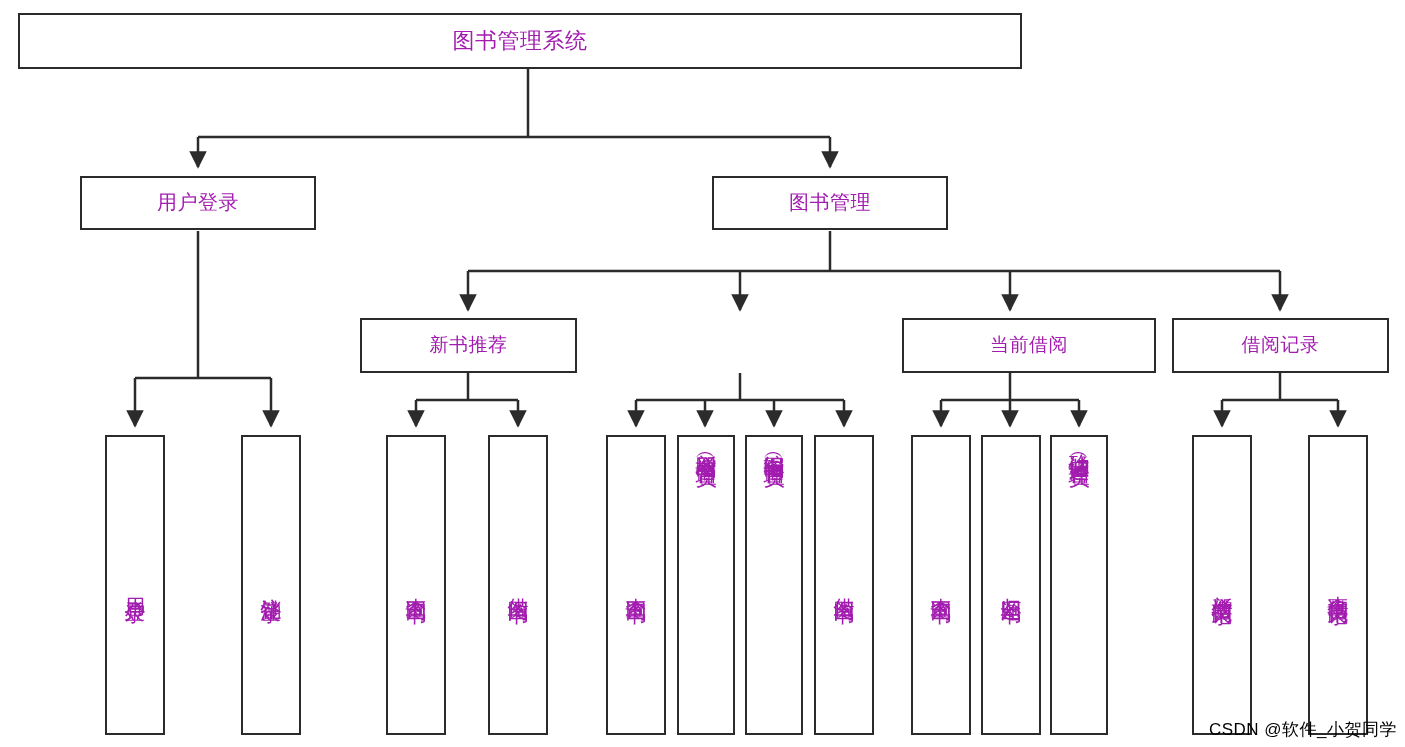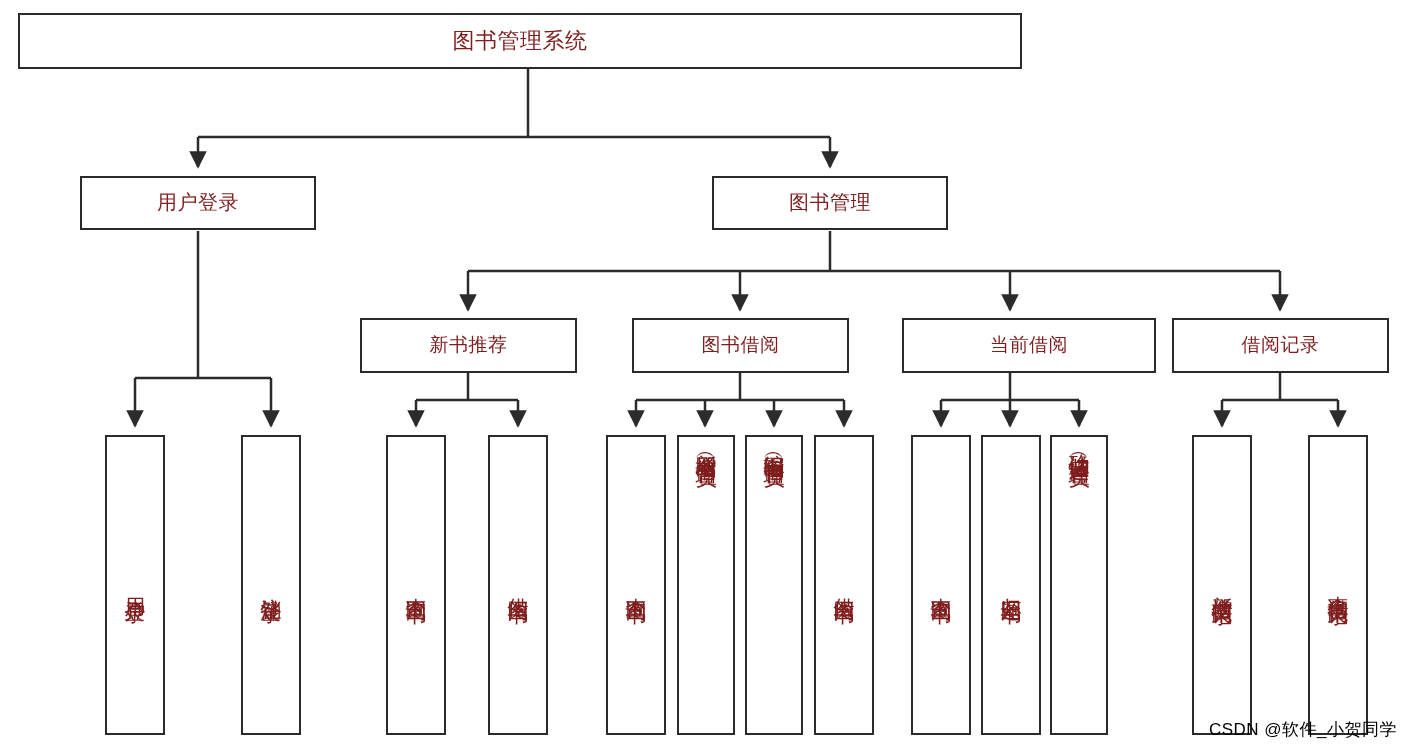--- a/index.html
+++ b/index.html
@@ -27,21 +27,21 @@
     pointer-events: none;
   }
   .node {
     position: absolute;
     box-sizing: border-box;
     background: #ffffff;
     border: 2.5px solid #2b2b2b;
     display: flex;
     align-items: center;
     justify-content: center;
-    color: #7f1d1d;
+    color: #a21caf;
     z-index: 2;
   }
   .node .lbl {
     display: block;
     line-height: 1.18;
     letter-spacing: 0.5px;
     text-align: center;
     white-space: nowrap;
   }
   
@@ -160,23 +160,20 @@
   <div class="node lvl2" style="left:80px; top:176px; width:236px;">
     <span class="lbl">用户登录</span>
   </div>
   <div class="node lvl2" style="left:712px; top:176px; width:236px;font-family:Liberation Serif, serif;">
     <span class="lbl">图书管理</span>
   </div>
 
   <div class="node lvl3" style="left:360px; top:318px; width:217px;">
     <span class="lbl">新书推荐</span>
   </div>
-  <div class="node lvl3" style="left:632px; top:318px; width:217px;">
-    <span class="lbl">图书借阅</span>
-  </div>
   <div class="node lvl3" style="left:902px; top:318px; width:254px;">
     <span class="lbl">当前借阅</span>
   </div>
   <div class="node lvl3" style="left:1172px; top:318px; width:217px;">
     <span class="lbl">借阅记录</span>
   </div>
 
   <div class="node leaf center-v" style="left:105px; width:60px;">
     <span class="lbl">用户登录</span>
   </div>

